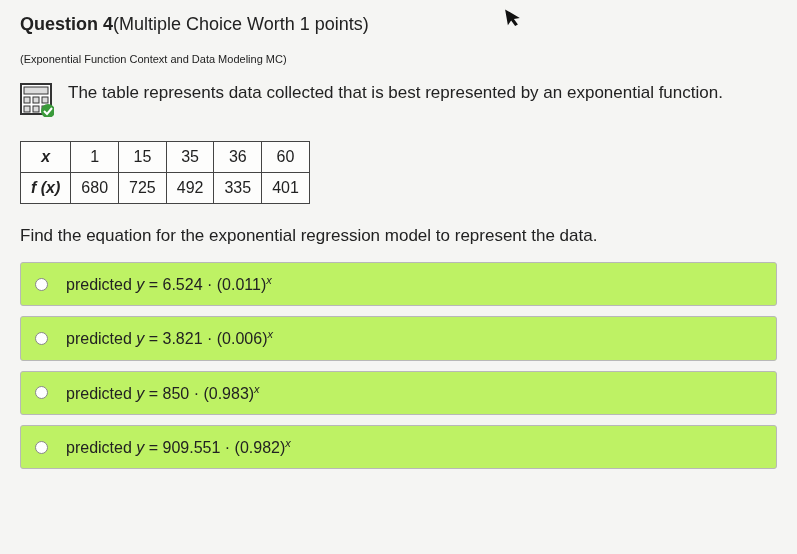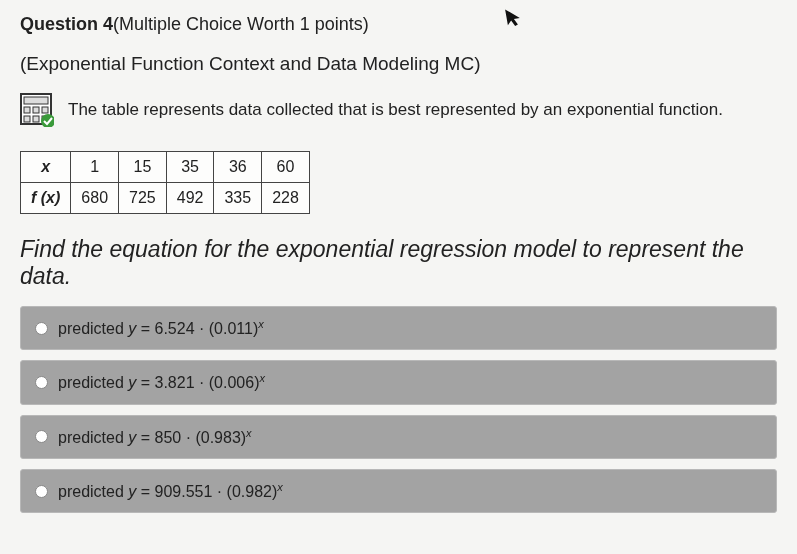--- a/index.html
+++ b/index.html
@@ -11,26 +11,26 @@
       padding: 14px 20px;
       color: #222;
       position: relative;
     }
     .question-header {
       font-size: 18px;
       margin-bottom: 18px;
     }
     .question-header .bold { font-weight: bold; }
     .subtitle {
-      font-size: 19px;
+      font-size: 11px;
       margin-bottom: 18px;
     }
     .prompt-row {
       display: flex;
-      align-items: center;
+      align-items: flex-start;
       gap: 14px;
       margin-bottom: 24px;
     }
     .calc-icon {
       position: relative;
       width: 34px;
       height: 34px;
       flex-shrink: 0;
     }
     .calc-icon svg { display: block; }
@@ -45,33 +45,32 @@
       font-size: 16px;
       text-align: center;
       font-weight: normal;
       background: #fdfdfc;
     }
     table.data-table .row-label {
       font-weight: bold;
       font-style: italic;
     }
     .instruction {
-      font-size: 23px;
+      font-size: 17px;
       margin-bottom: 16px;
-      font-style: italic;
     }
     .option {
       border: 1px solid #b8b8b8;
       border-radius: 3px;
       padding: 11px 14px;
       margin-bottom: 10px;
       display: flex;
       align-items: center;
-      gap: 10px;
-      background: #a3a3a3;
+      gap: 18px;
+      background: #bef264;
       cursor: pointer;
     }
     .radio {
       width: 13px;
       height: 13px;
       border: 1px solid #888;
       border-radius: 50%;
       flex-shrink: 0;
       background: #fff;
     }
@@ -125,21 +124,21 @@
     <td>35</td>
     <td>36</td>
     <td>60</td>
   </tr>
   <tr>
     <td class="row-label">f (x)</td>
     <td>680</td>
     <td>725</td>
     <td>492</td>
     <td>335</td>
-    <td>228</td>
+    <td>401</td>
   </tr>
 </tbody>
   </table>
 
 <div class="instruction">Find the equation for the exponential regression model to represent the data.</div>
 
 <div class="option">
   <div class="radio"></div>
   <div class="option-text">
     <span>predicted </span><span class="ital">y</span><span> = 6.524 · (0.011)</span><span class="sup">x</span>

